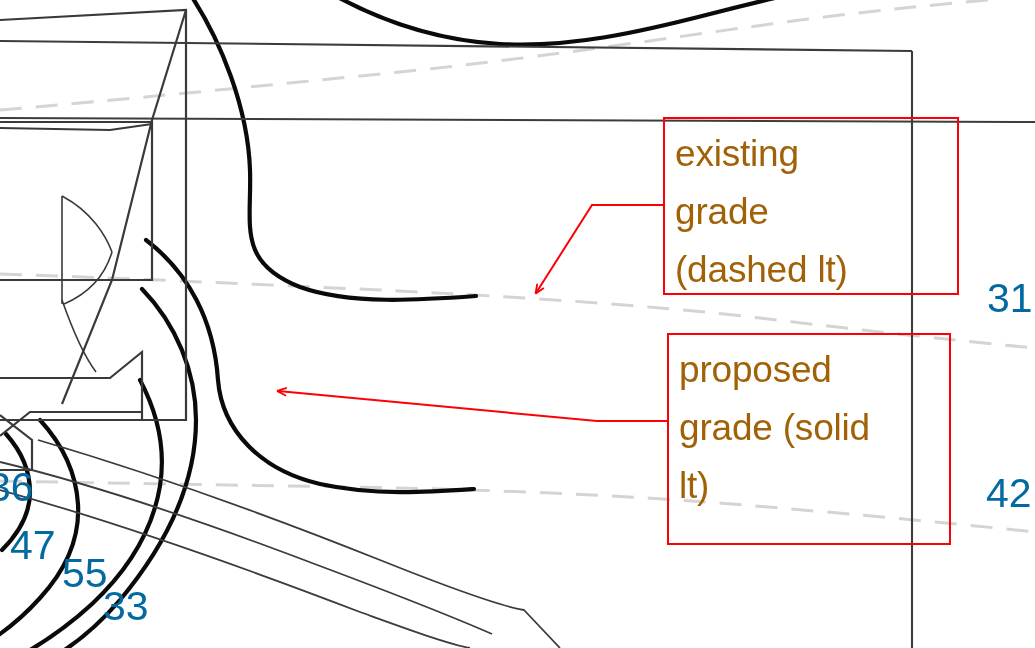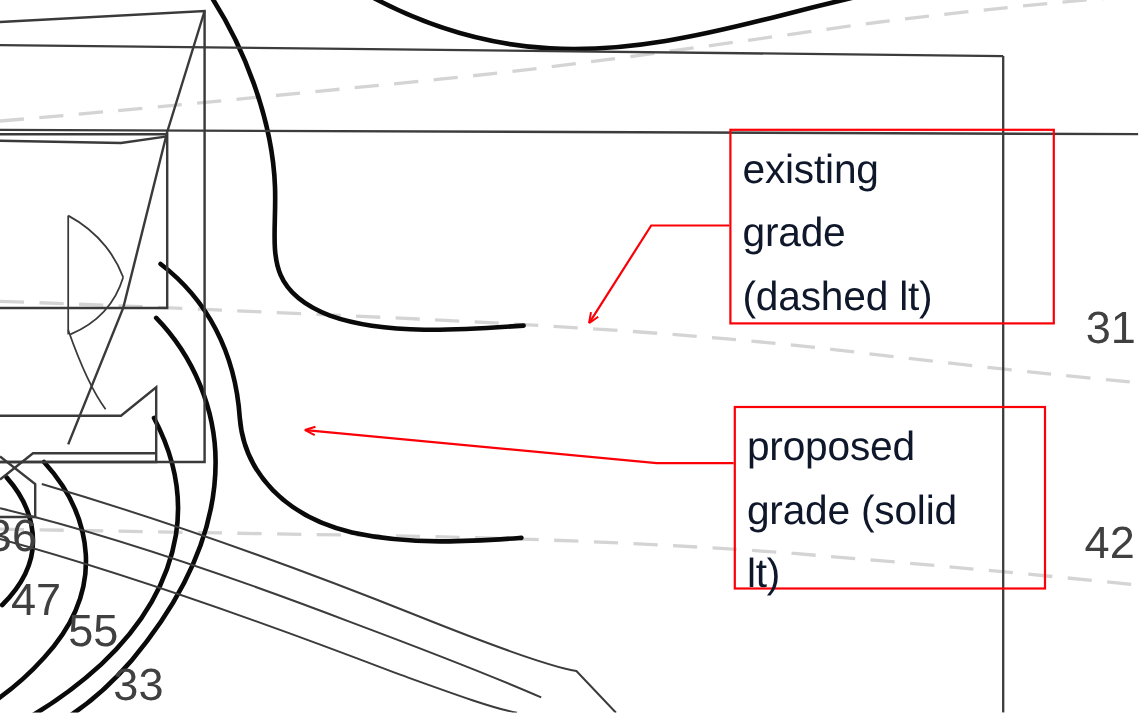--- a/index.html
+++ b/index.html
@@ -21,56 +21,55 @@
     width: 1035px;
     height: 648px;
     display: block;
   }
   
   .callout {
     position: absolute;
     box-sizing: border-box;
     border: 2px solid #fb0007;
     background: transparent;
-    color: #0f172a;
+    color: #a16207;
     font-family: "Liberation Sans", sans-serif;
     font-size: 37px;
     line-height: 58px;
     padding: 6px 0 0 10px;
     white-space: pre-line;
     letter-spacing: -0.2px;
   }
   #callout-existing {
     left: 663px;
     top: 117px;
     width: 296px;
     height: 178px;
   }
   #callout-proposed {
     left: 667px;
     top: 333px;
     width: 284px;
-    height: 167px;
-    margin-top: 36px;
+    height: 212px;
   }
   
   .contour-label {
     position: absolute;
-    color: #404040;
+    color: #0369a1;
     font-family: "Liberation Sans", sans-serif;
     font-size: 41px;
     line-height: 41px;
     white-space: nowrap;
   }
   #label-31 { left: 987px; top: 278px; }
   #label-32 { left: 986px; top: 473px; }
   #label-36 { left: -12px; top: 467px; }
   #label-35 { left: 10px; top: 525px; }
   #label-34 { left: 62px; top: 553px; }
-  #label-33 { left: 103px; top: 586px; margin-top: 16px; }
+  #label-33 { left: 103px; top: 586px; }
 </style>
 </head>
 <body>
 
 <div id="stage">
 
   <svg id="drawing" viewBox="0 0 1035 648" xmlns="http://www.w3.org/2000/svg">
 
     <g fill="none" stroke="#d4d4d4" stroke-width="3" stroke-dasharray="22 14" stroke-linecap="butt">
 

